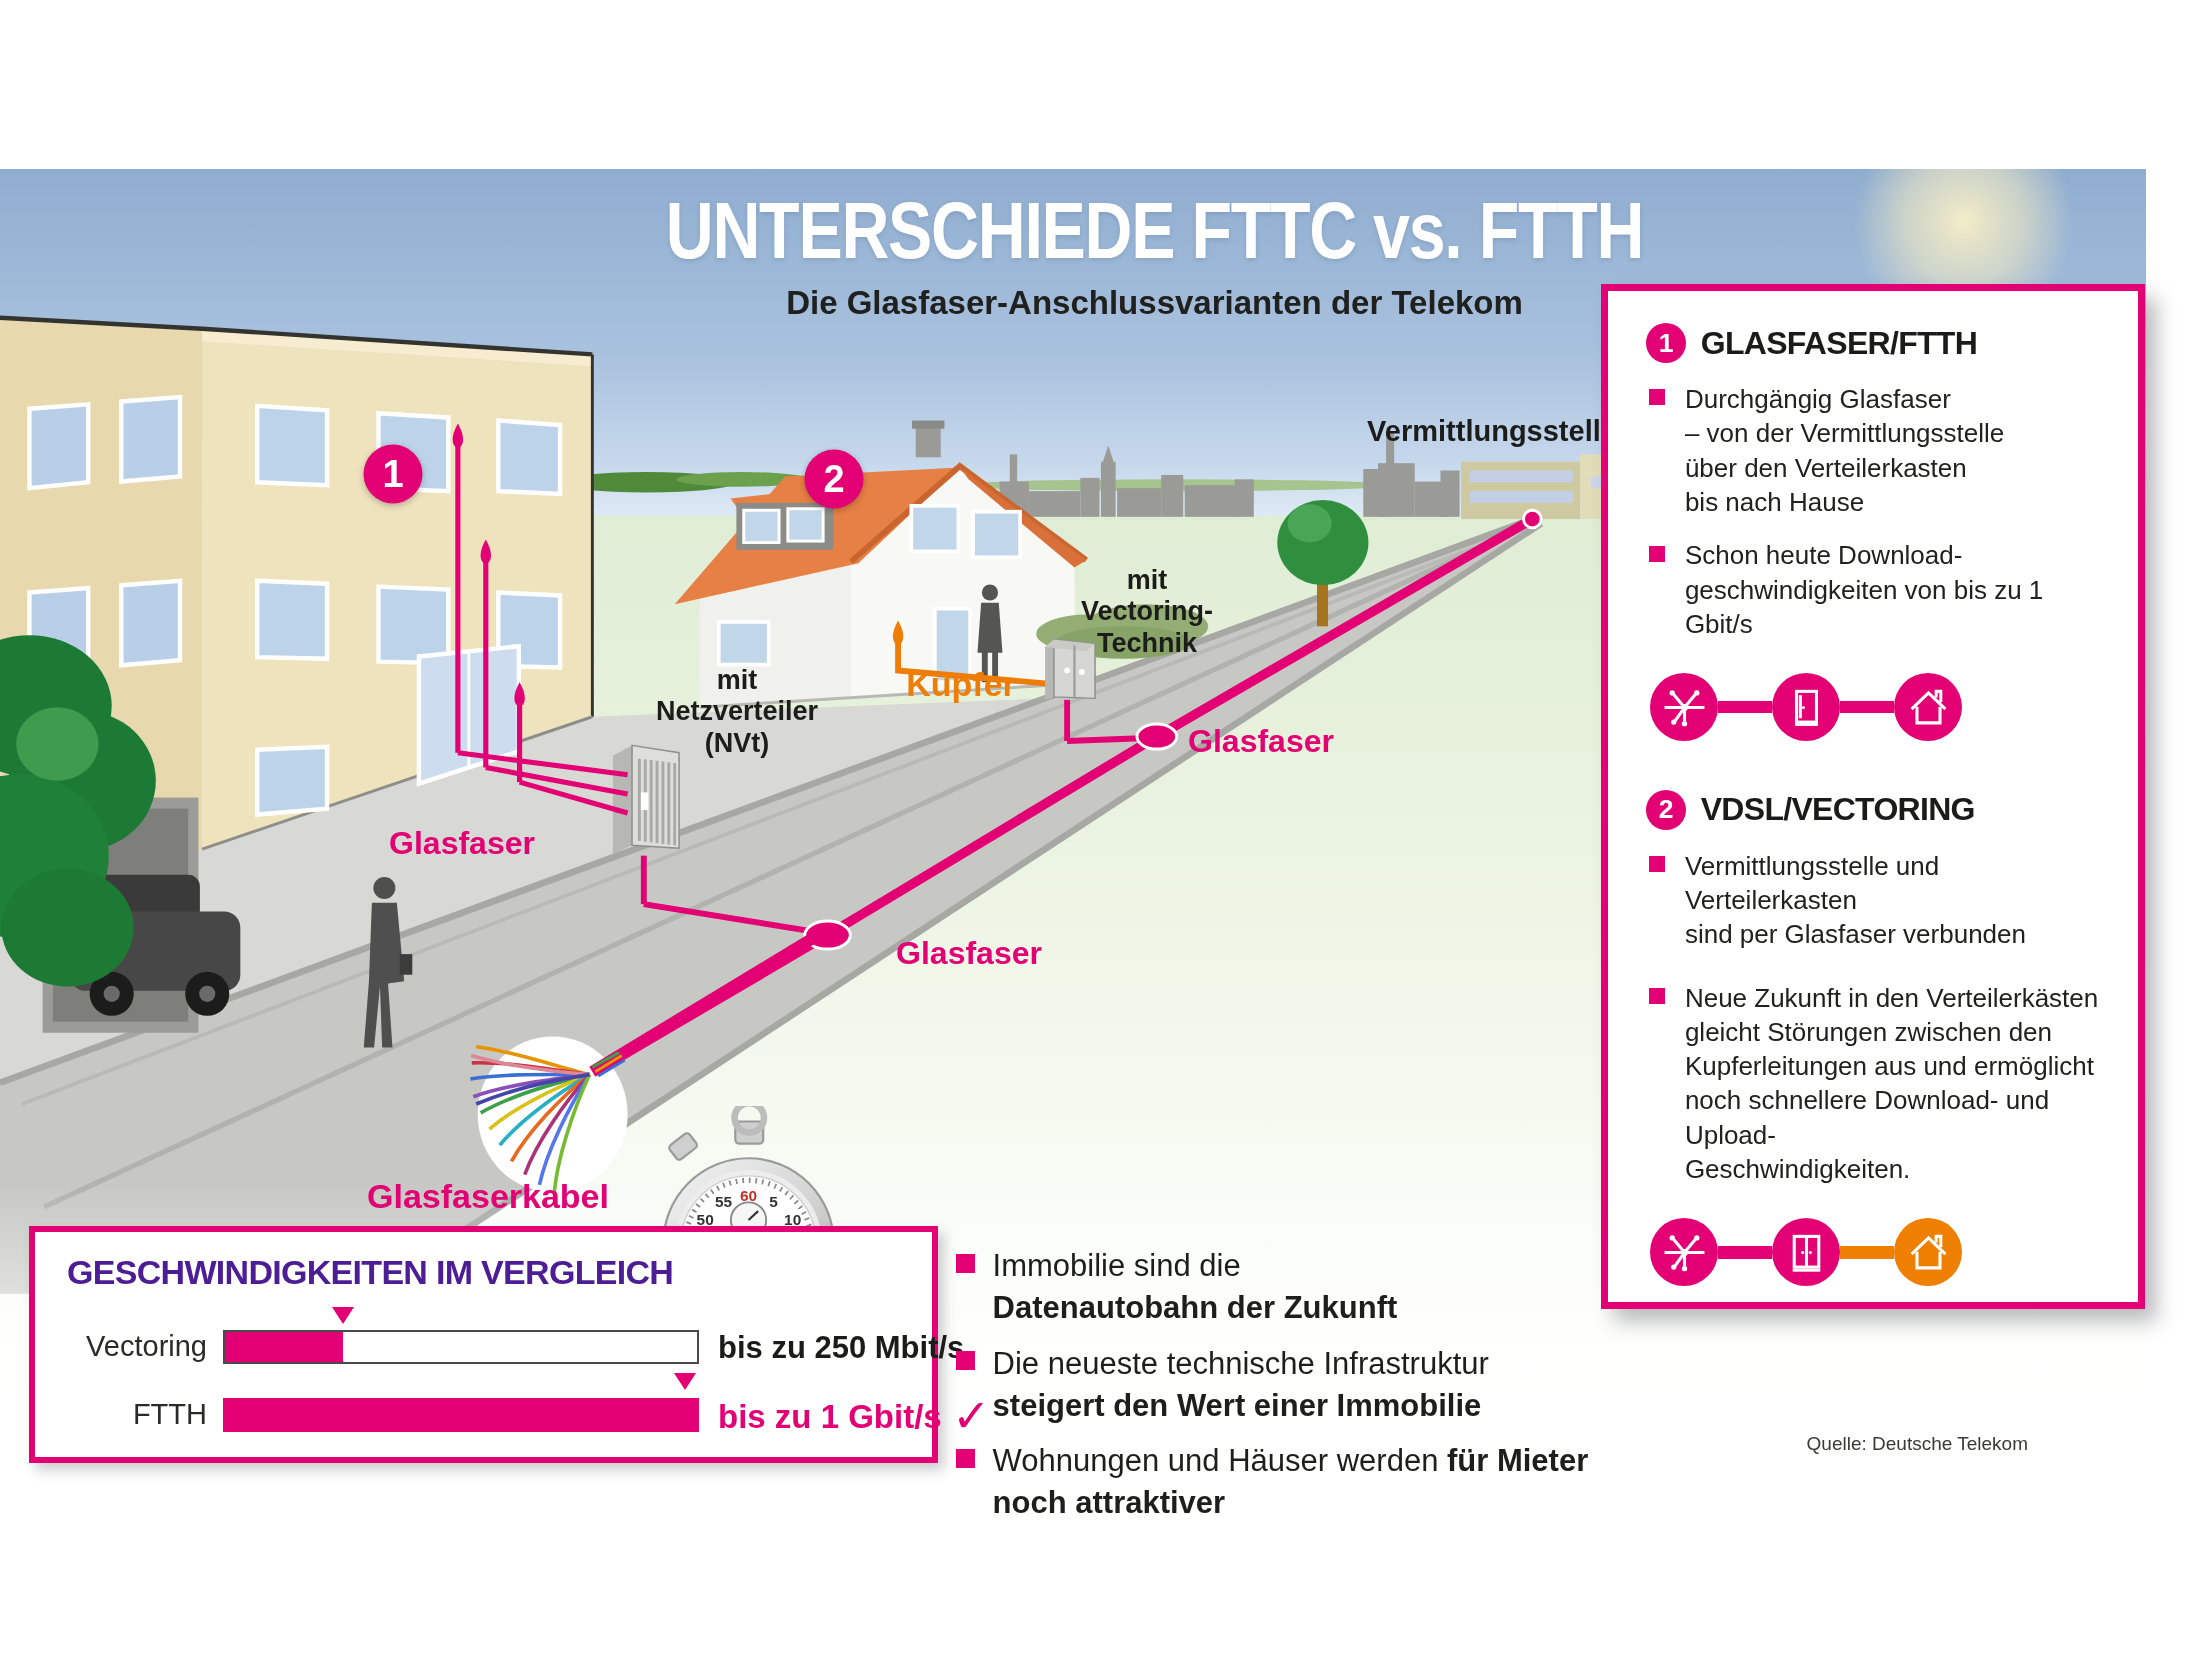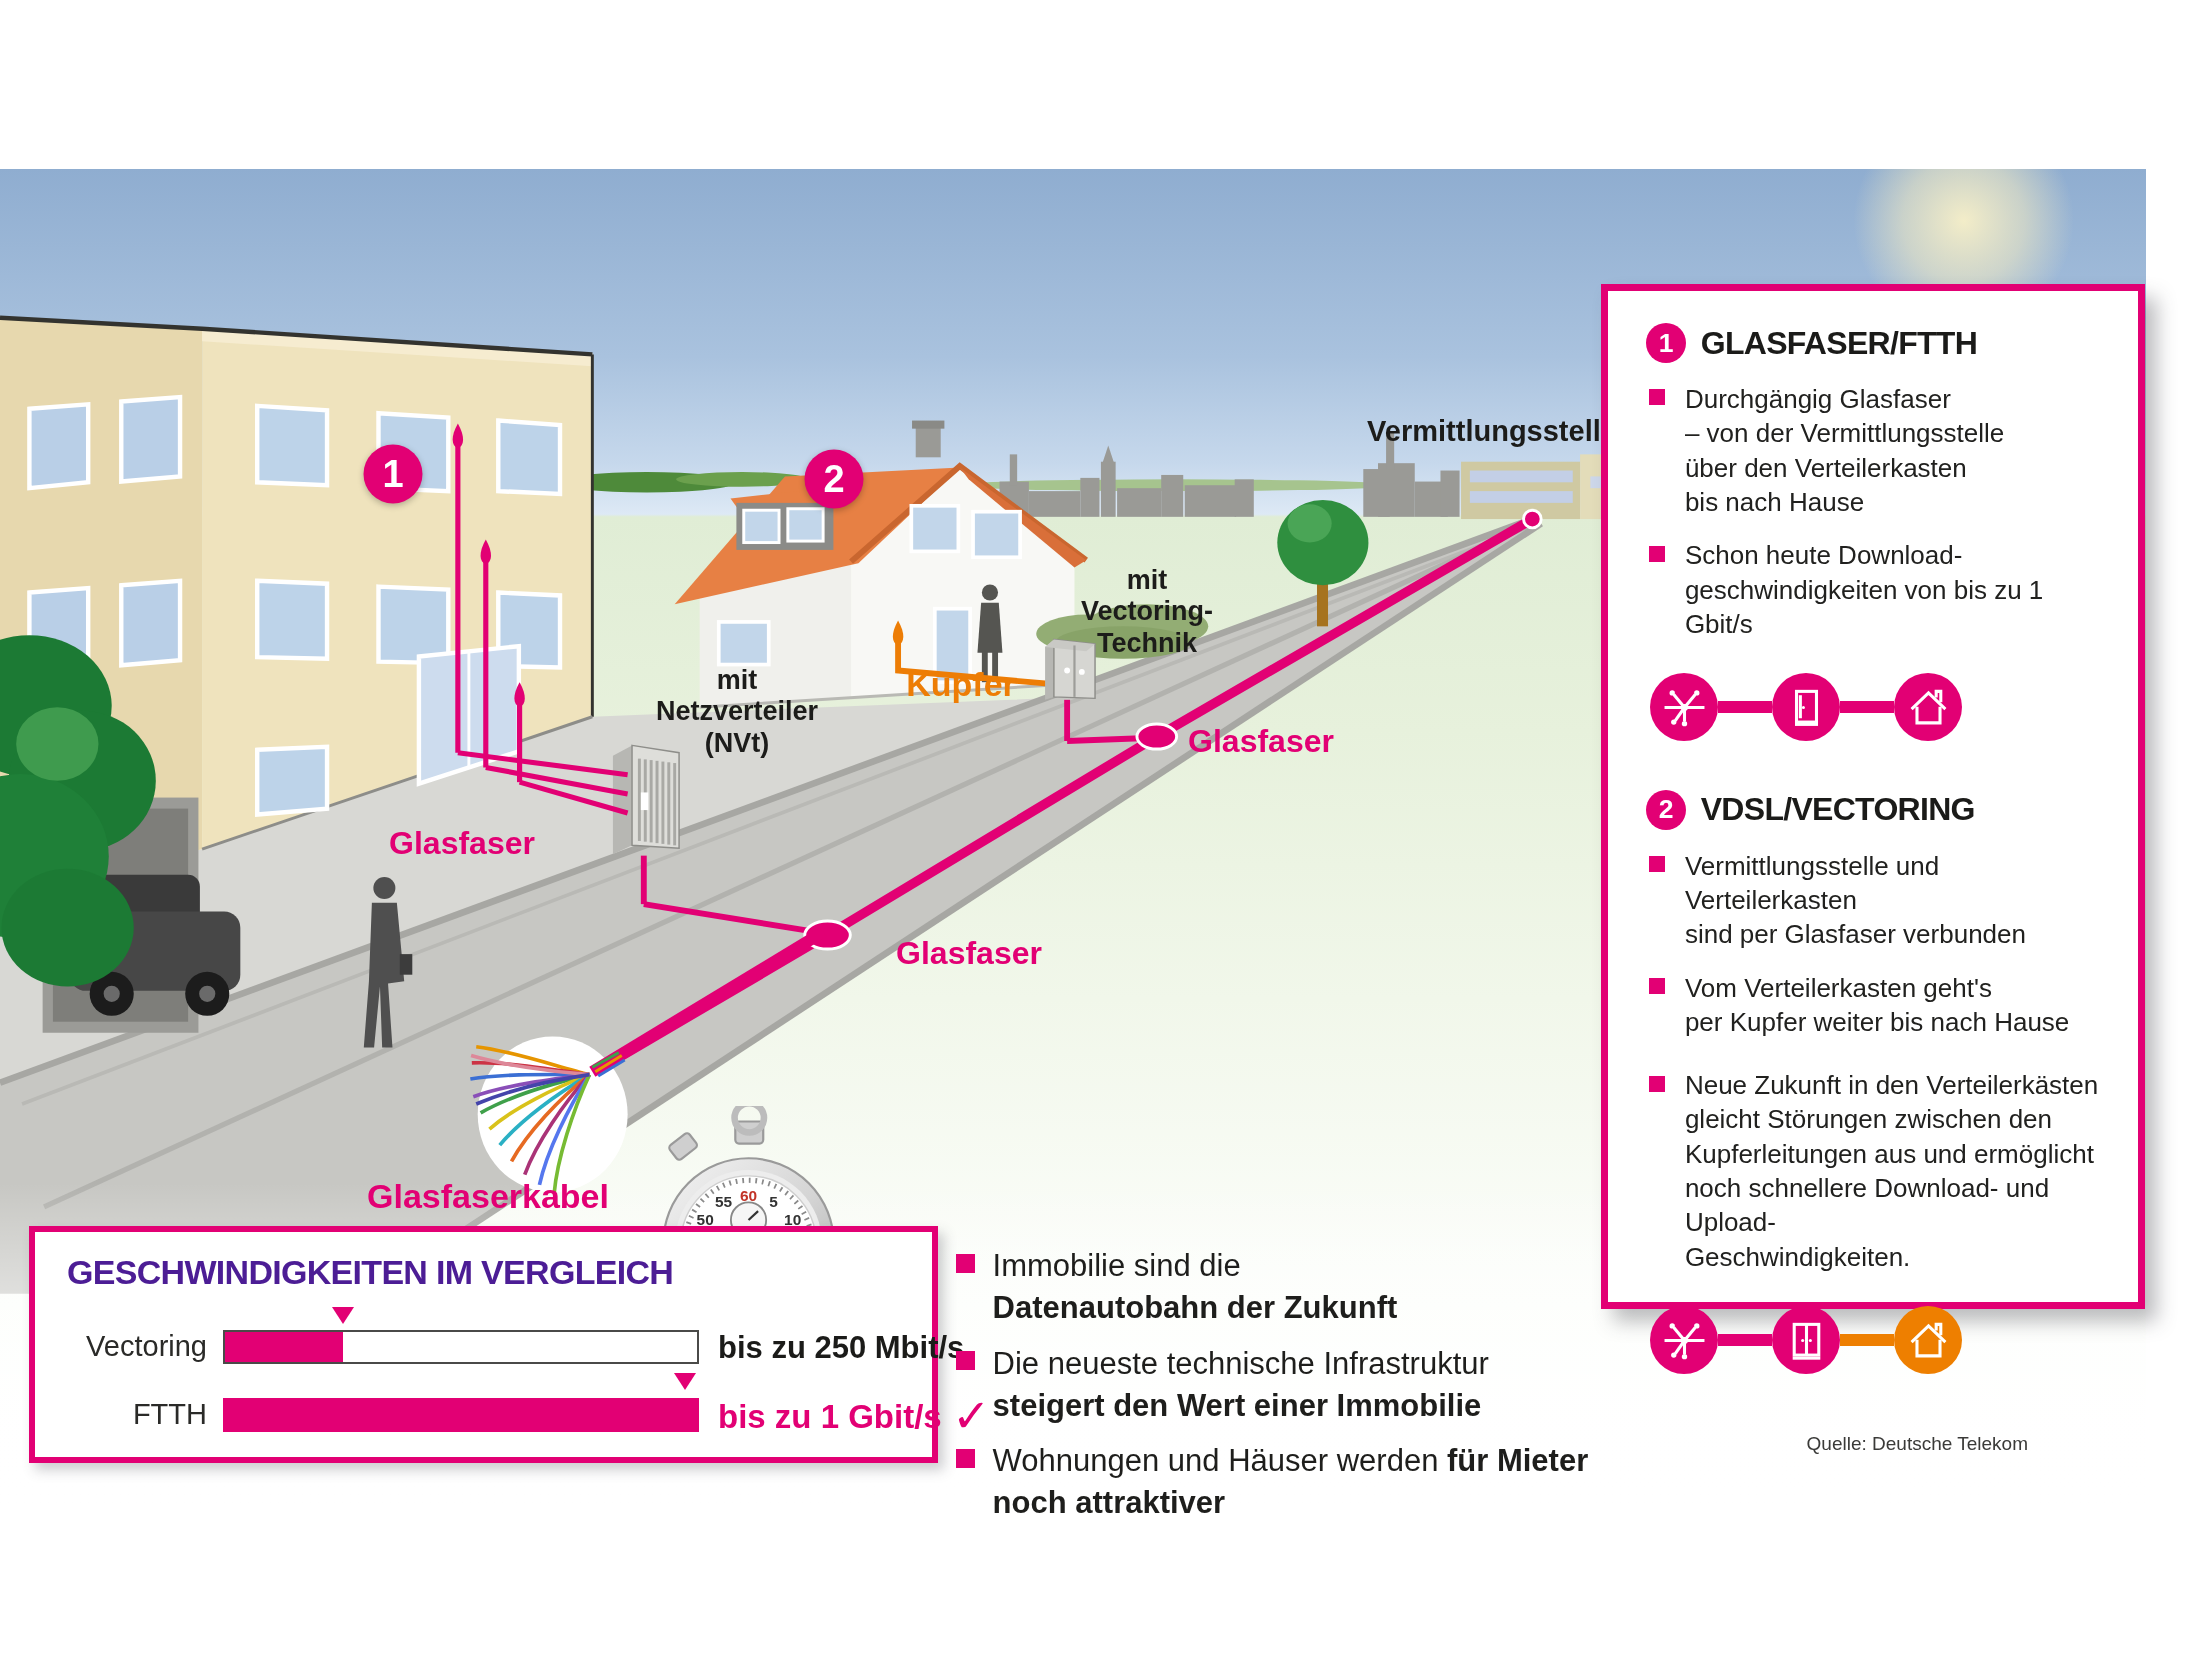--- a/index.html
+++ b/index.html
@@ -302,20 +302,24 @@
       <g stroke-width="4" fill="none">
         <line x1="846" y1="1436" x2="810" y2="1458" stroke="#e69500"></line>
         <line x1="850" y1="1442" x2="814" y2="1464" stroke="#3b6fd4"></line>
         <line x1="842" y1="1432" x2="806" y2="1452" stroke="#3fa04a"></line>
       </g>
     </g>
   </svg>
 
   <div class="fade"></div>
 
+  <div class="title-wrap">
+    <div class="title">UNTERSCHIEDE FTTC vs. FTTH</div>
+    <div class="subtitle">Die Glasfaser-Anschlussvarianten der Telekom</div>
+  </div>
 
   <div class="slabel" style="left:1492px;top:432px;font-size:29px;">Vermittlungsstelle</div>
   <div class="slabel" style="left:737px;top:712px;font-size:27px;">mit
 Netzverteiler
 (NVt)</div>
   <div class="slabel" style="left:1147px;top:612px;font-size:27px;">mit
 Vectoring-
 Technik</div>
   <div class="slabel orangec" style="left:961px;top:685px;font-size:34px;">Kupfer</div>
   <div class="slabel magenta" style="left:462px;top:844px;font-size:32px;">Glasfaser</div>
@@ -417,25 +421,20 @@
 
     <div class="sec-head">
       <div class="sec-badge">2</div>
       <div class="sec-title">VDSL/VECTORING</div>
     </div>
     <div class="pb">
       <div class="sq"></div>
       <div class="tx">Vermittlungsstelle und Verteilerkasten
 sind per Glasfaser verbunden</div>
     </div>
-    <div class="pb">
-      <div class="sq"></div>
-      <div class="tx">Vom Verteilerkasten geht's
-per Kupfer weiter bis nach Hause</div>
-    </div>
     <div class="pb" style="margin-top:29px;">
       <div class="sq"></div>
       <div class="tx">Neue Zukunft in den Verteilerkästen
 gleicht Störungen zwischen den
 Kupferleitungen aus und ermöglicht
 noch schnellere Download- und Upload-
 Geschwindigkeiten.</div>
     </div>
 
     <div class="icon-row">

